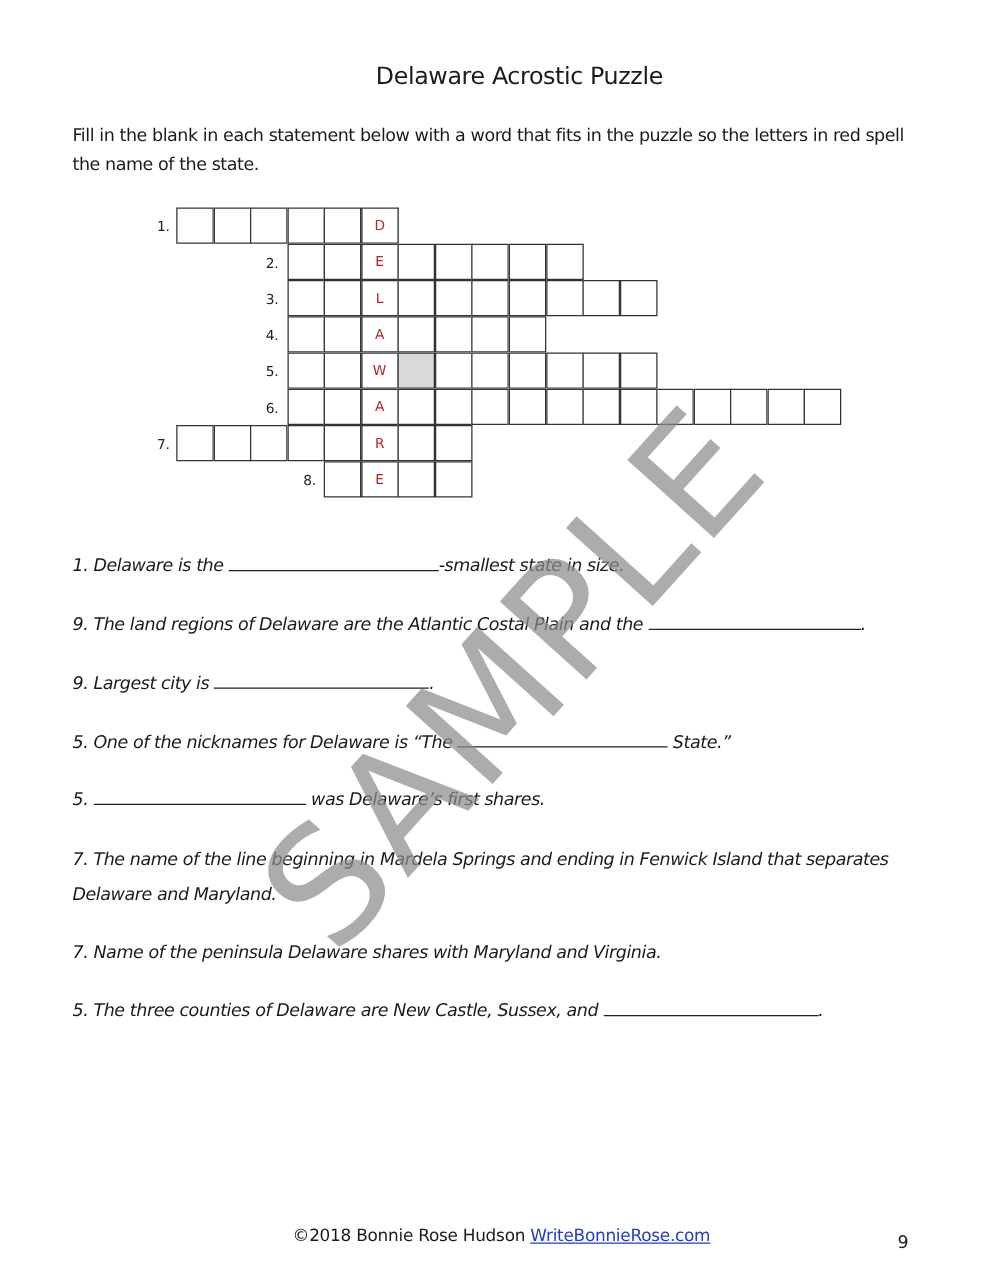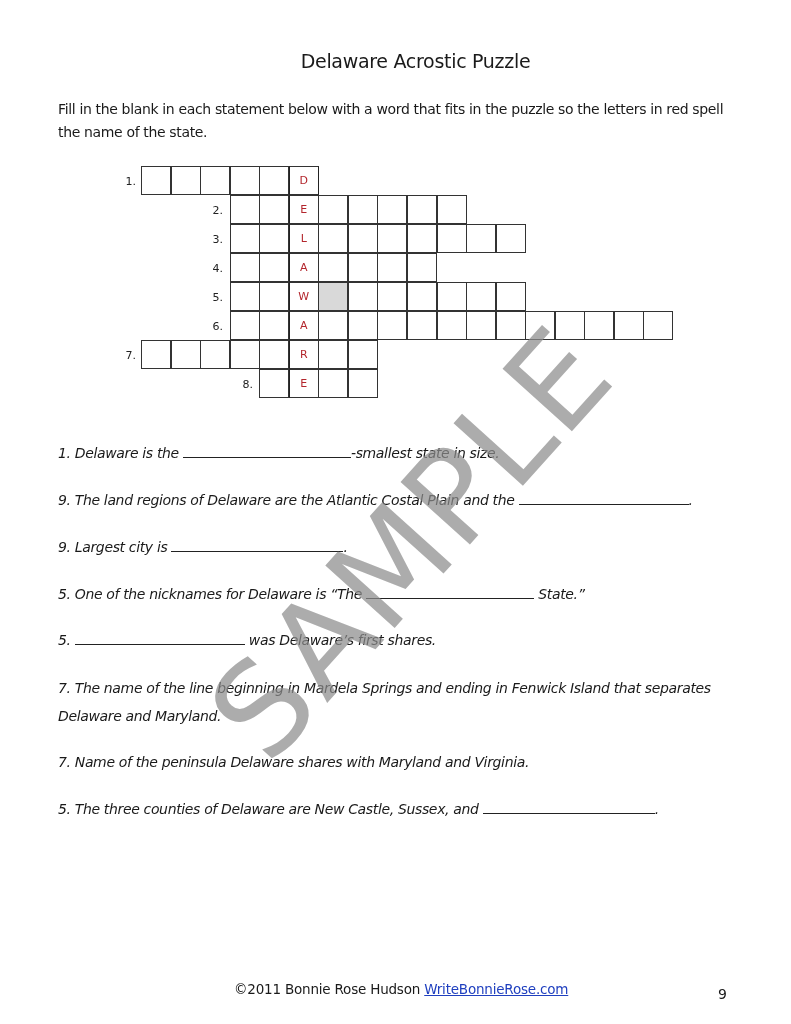--- a/index.html
+++ b/index.html
@@ -159,15 +159,15 @@
 <div class="q" style="top:748px">
   <span>7. Name of the peninsula Delaware shares with Maryland and Virginia.</span>
 </div>
 <div class="q" style="top:795px">
   <span>5. The three counties of Delaware are New Castle, Sussex, and </span><span class="blank" style="width:172px"></span><span>.</span>
 </div>
 
 <div class="watermark">SAMPLE</div>
 
 <div class="footer">
-  <span>©2011 Bonnie Rose Hudson </span><a>WriteBonnieRose.com</a>
+  <span>©2018 Bonnie Rose Hudson </span><a>WriteBonnieRose.com</a>
 </div>
 <div class="pagenum">9</div>
 
 </body></html>

